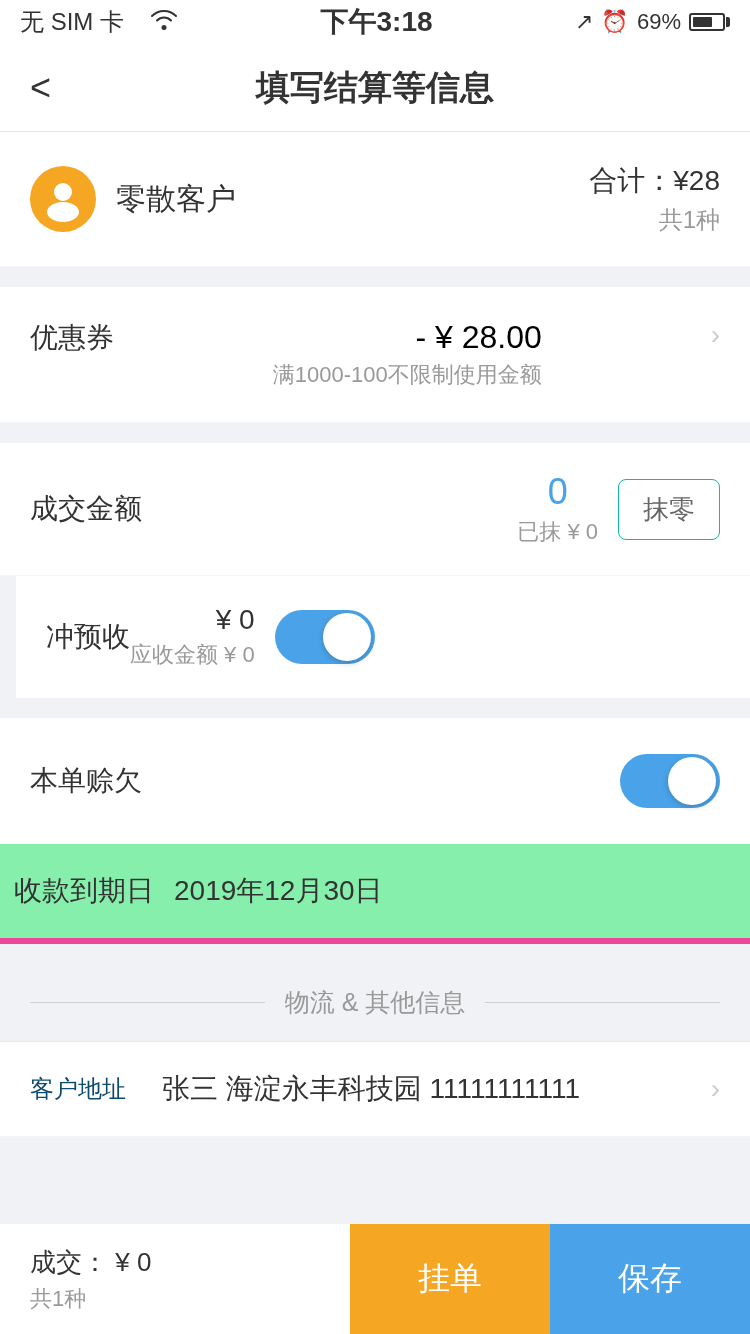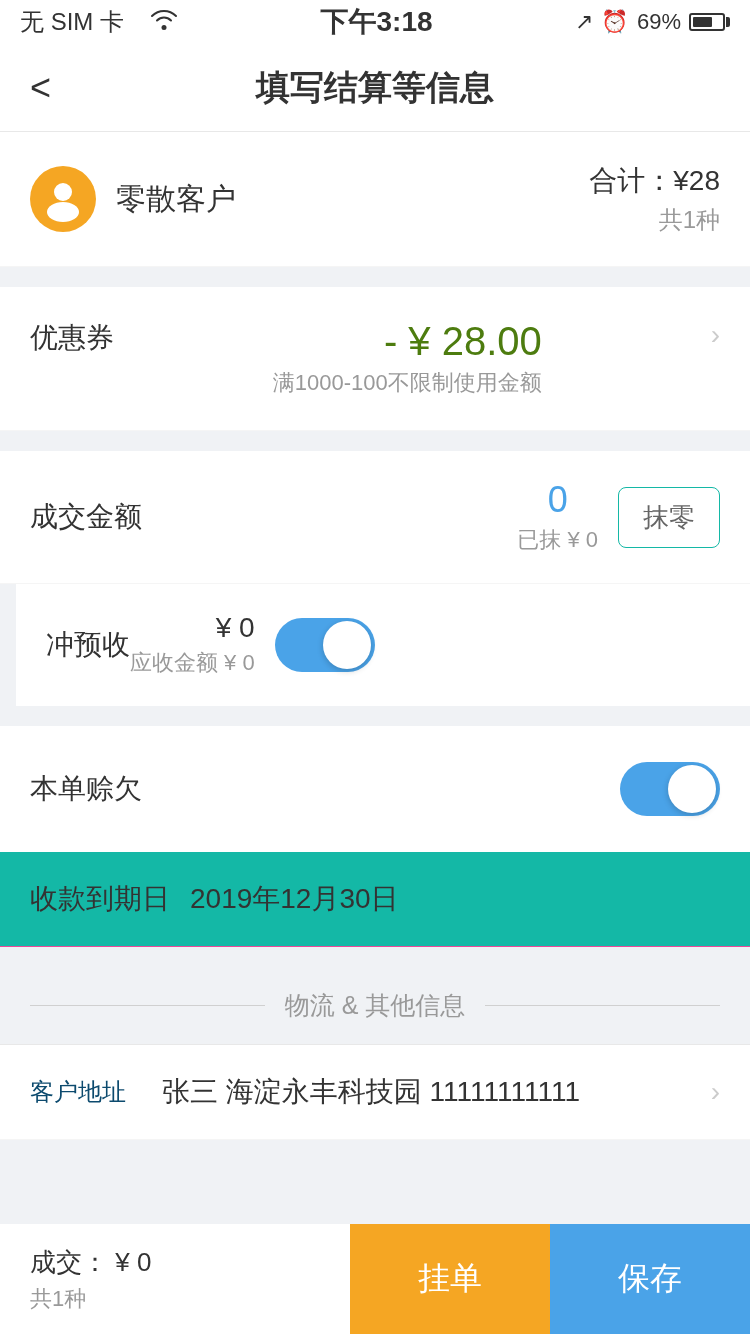--- a/index.html
+++ b/index.html
@@ -106,22 +106,22 @@
     }
     .row-label {
       font-size: 28px;
       color: #333;
       flex-shrink: 0;
     }
     .discount-right {
       text-align: right;
     }
     .discount-amount {
-      font-size: 40px;
-      color: #4d7c0f;
+      font-size: 32px;
+      color: #000000;
       font-weight: 500;
     }
     .discount-desc {
       font-size: 22px;
       color: #999;
       margin-top: 4px;
     }
     .chevron {
       color: #ccc;
       font-size: 28px;
@@ -220,25 +220,25 @@
     .arrears-row {
       background: #fff;
       padding: 36px 30px;
       display: flex;
       align-items: center;
       justify-content: space-between;
     }
 
     
     .due-date-row {
-      background: #14b8a6;
-      padding: 28px 30px;
-      display: flex;
-      align-items: center;
-      border-bottom: 1px solid #ec4899;
+      background: #86efac;
+      padding: 28px 14px;
+      display: flex;
+      align-items: center;
+      border-bottom: 6px solid #ec4899;
     }
     .due-date-label {
       font-size: 28px;
       color: #333;
       margin-right: 20px;
       flex-shrink: 0;
     }
     .due-date-value {
       font-size: 28px;
       color: #333;

